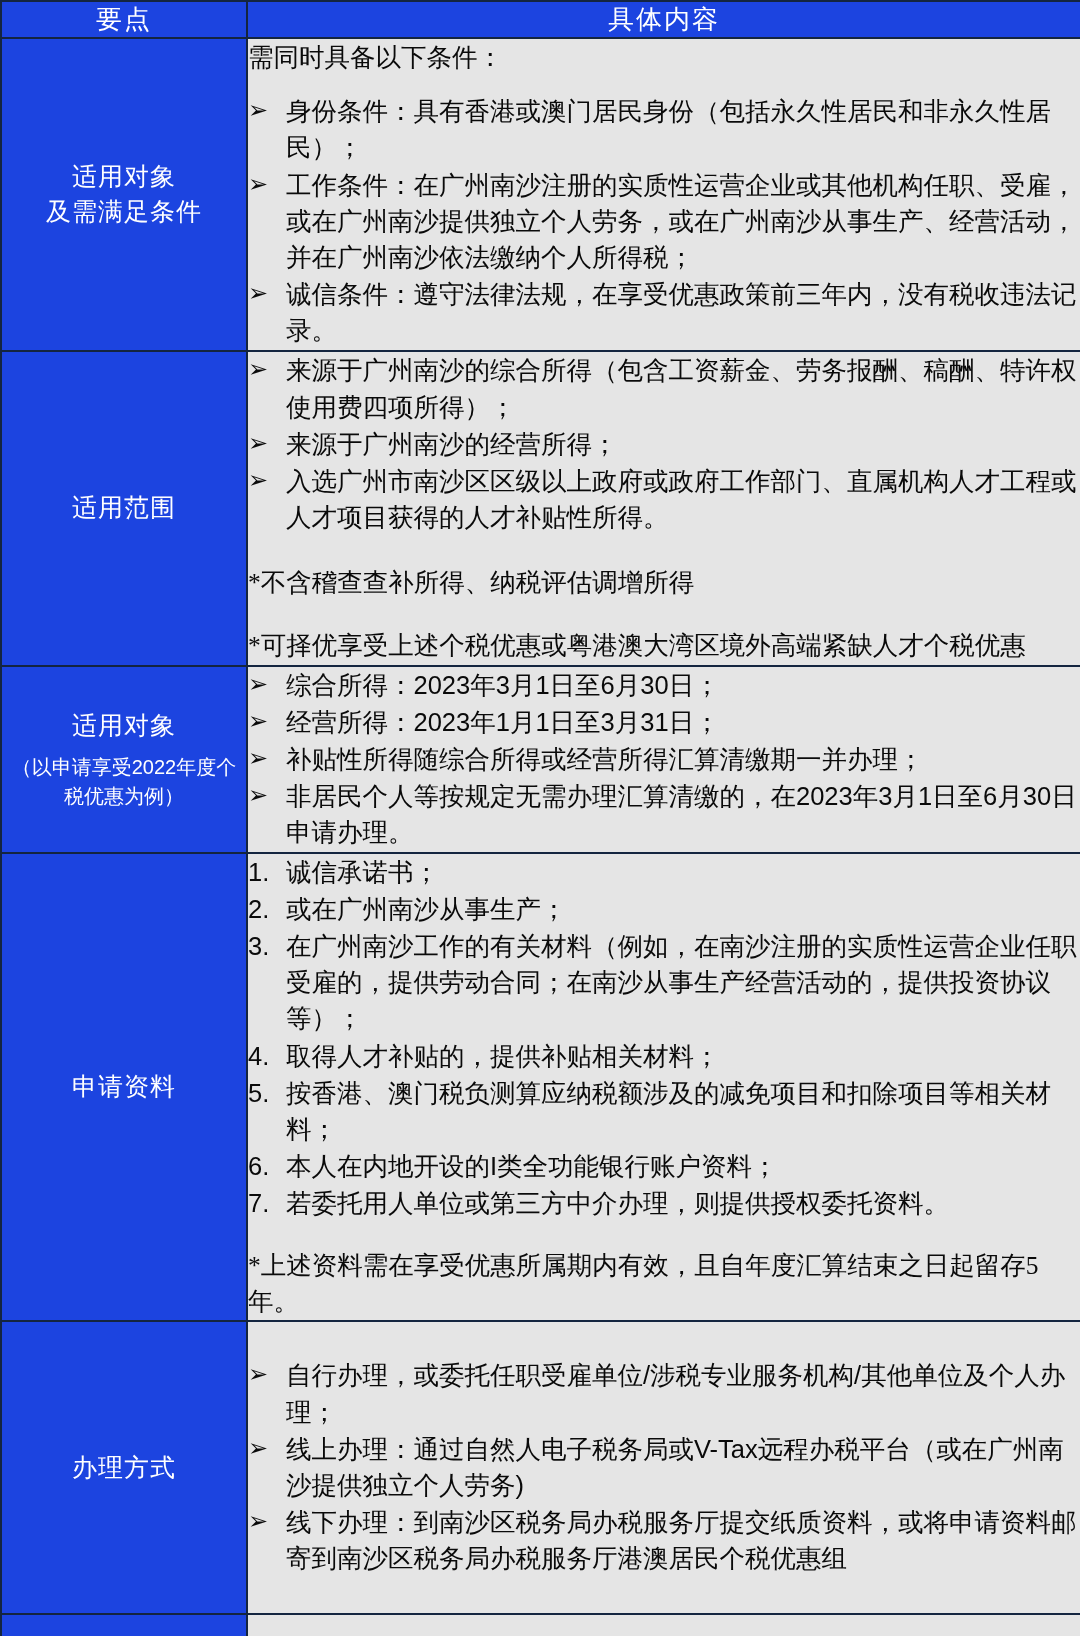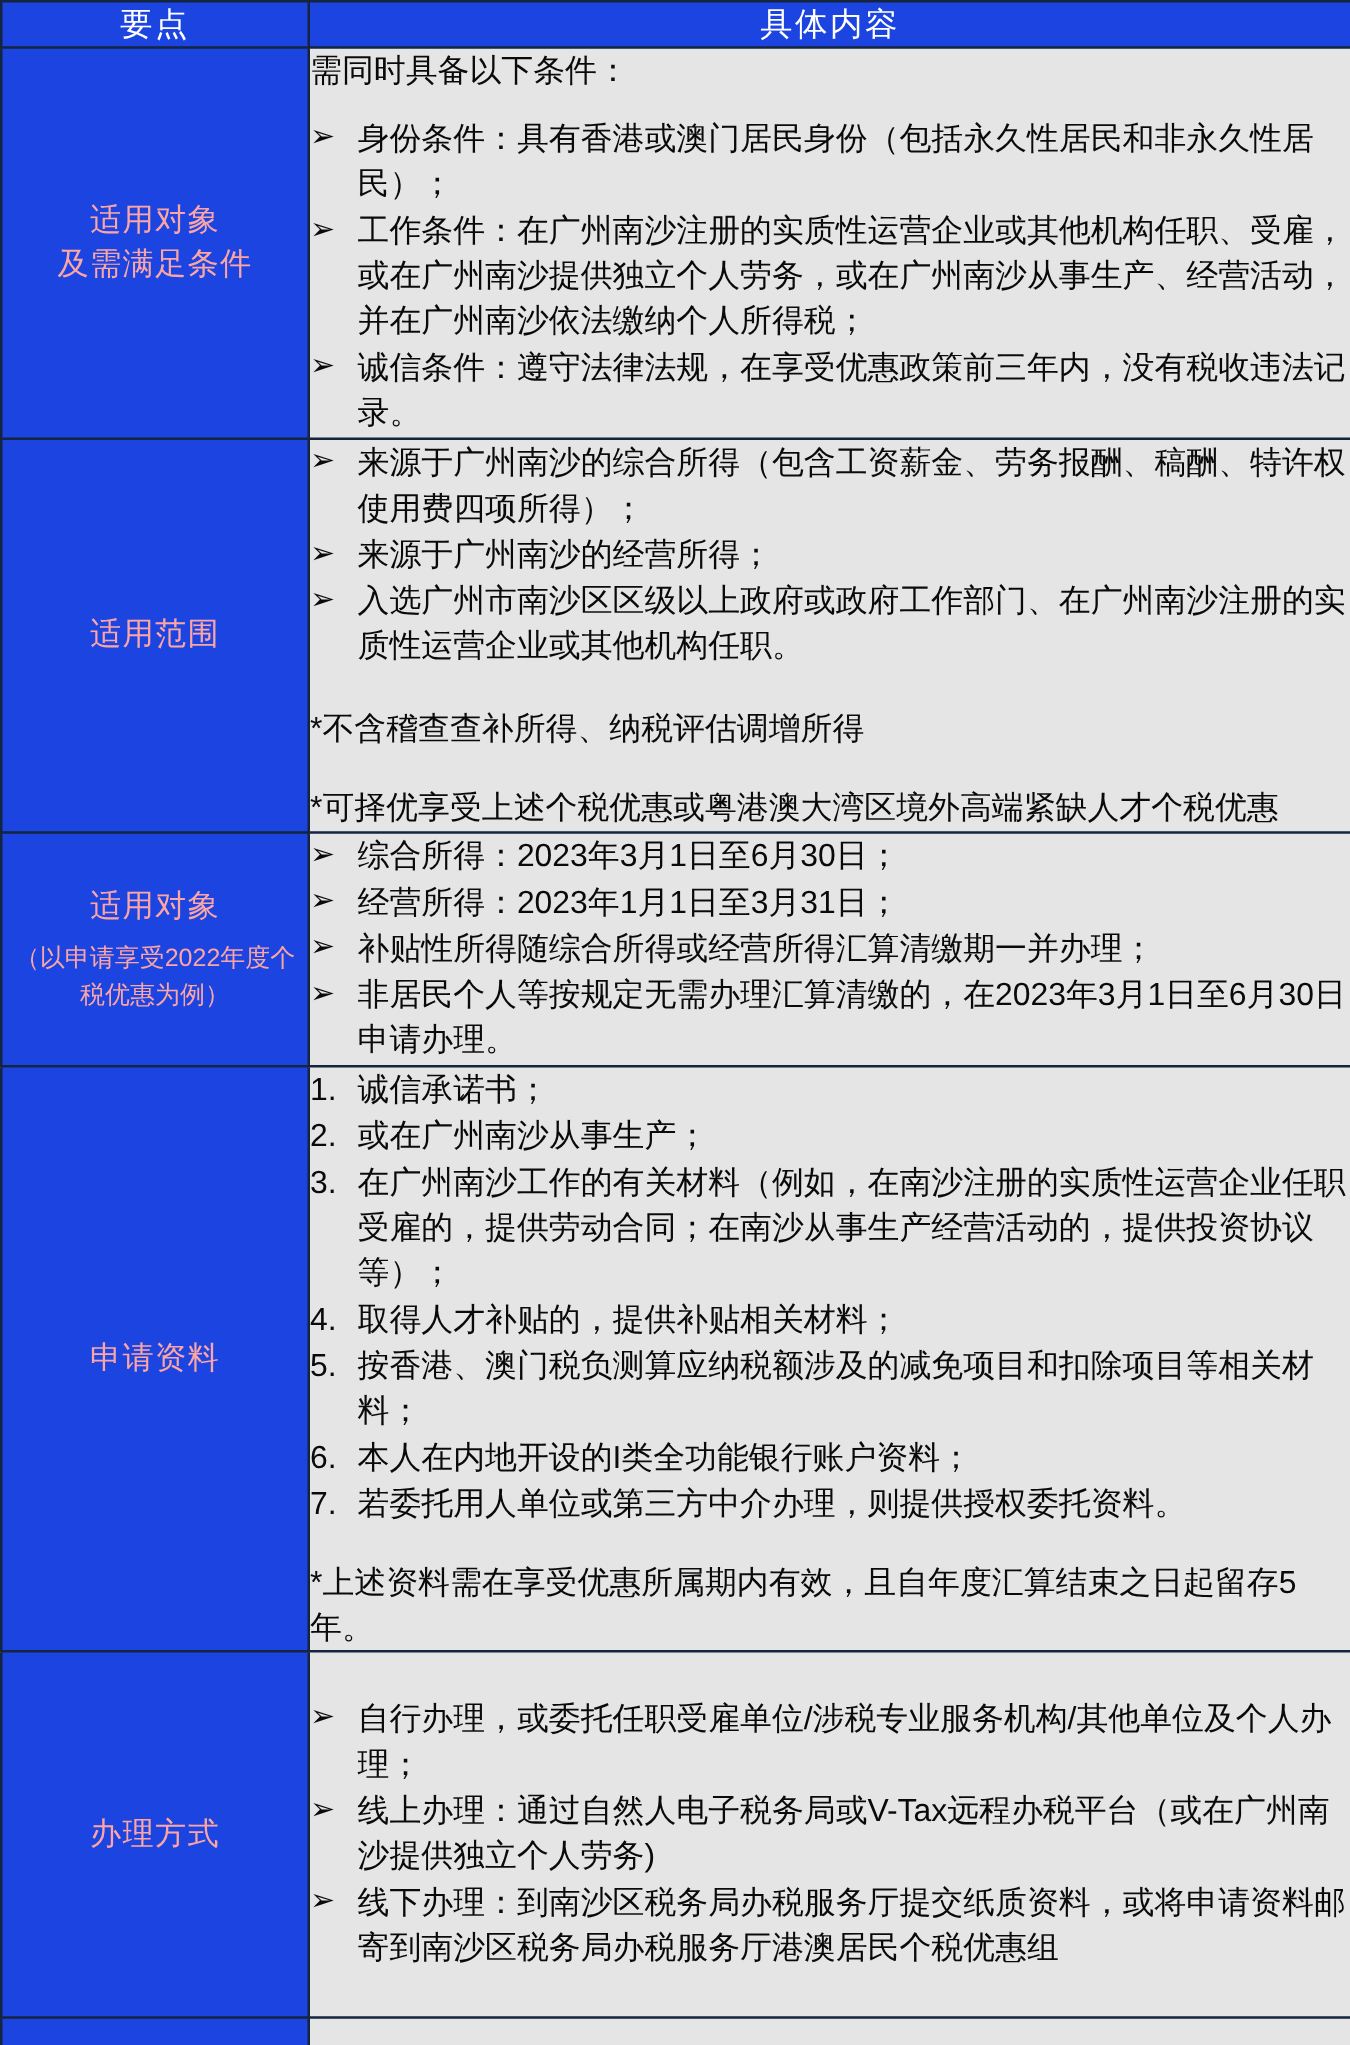--- a/index.html
+++ b/index.html
@@ -25,21 +25,21 @@
     vertical-align: middle;
     padding: 0;
     box-sizing: border-box;
   }
   .col-key   { width: 246px; }
   .col-value { width: 834px; }
 
   
   .keycell {
     background: #1c44e0;
-    color: #fca5a5;
+    color: #ffffff;
     text-align: center;
     font-size: 25px;
     line-height: 1.42;
     letter-spacing: 1px;
     padding: 6px 4px;
   }
   .keycell .sub {
     display: block;
     font-size: 20px;
     line-height: 1.42;
@@ -92,20 +92,21 @@
     left: 0;
     top: 0;
     width: 34px;
     font-size: 24px;
     line-height: 1.42;
   }
   ol.num-list > li .marker { text-align: left; font-size: 25.5px; }
 
   .note {
     margin: 26px 0 0 0;
+    font-family: Liberation Serif, serif;
   }
   .note.first { margin-top: 30px; }
   .note.tight { margin-top: 26px; }
 
   .r1 { height: 297px; }
   .r2 { height: 315px; }
   .r3 { height: 185px; }
   .r4 { height: 430px; }
   .r5 { height: 293px; }
   .r6 { height: 68px; }
@@ -162,21 +163,21 @@
           <li>
             <span class="marker">➢</span>
             <span>来源于广州南沙的综合所得（包含工资薪金、劳务报酬、稿酬、特许权使用费四项所得）；</span>
           </li>
           <li>
             <span class="marker">➢</span>
             <span>来源于广州南沙的经营所得；</span>
           </li>
           <li>
             <span class="marker">➢</span>
-            <span>入选广州市南沙区区级以上政府或政府工作部门、在广州南沙注册的实质性运营企业或其他机构任职。</span>
+            <span>入选广州市南沙区区级以上政府或政府工作部门、直属机构人才工程或人才项目获得的人才补贴性所得。</span>
           </li>
         </ul>
         <p class="note first">*不含稽查查补所得、纳税评估调增所得</p>
         <p class="note tight">*可择优享受上述个税优惠或粤港澳大湾区境外高端紧缺人才个税优惠</p>
       </td>
     </tr>
 
     <tr class="r3">
       <td class="keycell">
         <span>适用对象</span>

